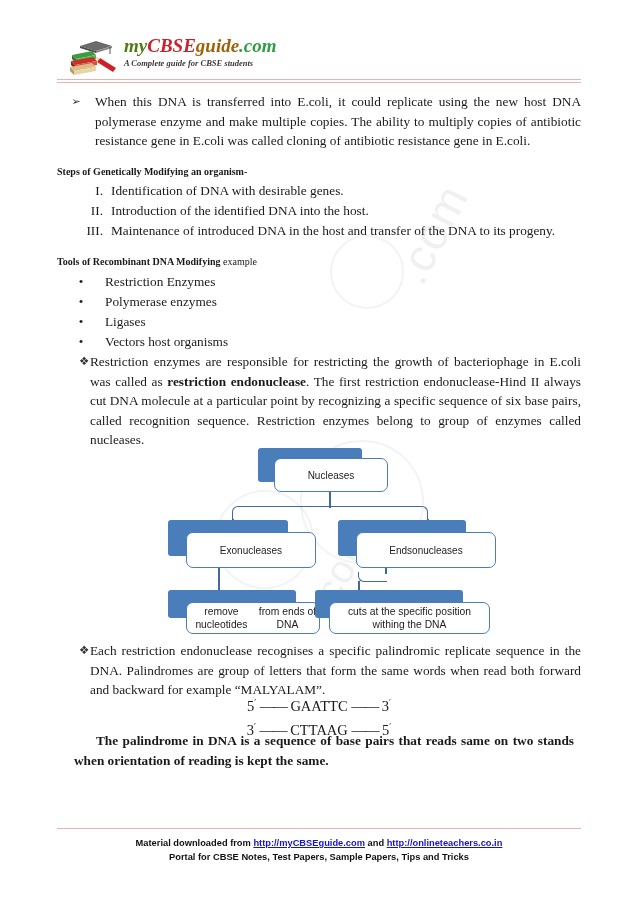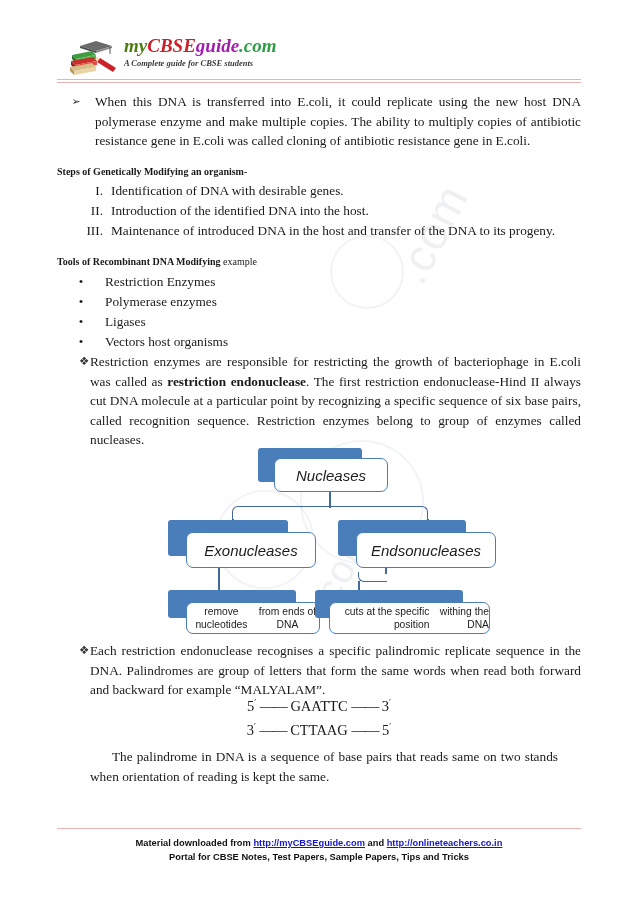--- a/index.html
+++ b/index.html
@@ -57,21 +57,21 @@
   .logo-line1 {
     font-family: "Liberation Serif", serif;
     font-style: italic;
     font-weight: bold;
     font-size: 19px;
     line-height: 20px;
     white-space: nowrap;
   }
   .logo-my { color: #4d7c0f; }
   .logo-cbse { color: #cc2128; }
-  .logo-guide { color: #a21caf; }
+  .logo-guide { color: #a16207; }
   .logo-dotcom { color: #2e9e44; }
   .logo-line2 {
     font-family: "Liberation Serif", serif;
     font-style: italic;
     font-weight: bold;
     font-size: 8.5px;
     color: #3a3a3a;
     margin-top: 2px;
     white-space: nowrap;
   }
@@ -88,21 +88,22 @@
   .content {
     position: absolute;
     left: 57px;
     top: 92px;
     width: 524px;
   }
   .para {
     font-size: 13.3px;
     line-height: 19.6px;
     text-align: justify;
-    margin: 16px;
+    margin: 0;
+    font-weight: bold;
   }
   .li-row {
     display: flex;
     align-items: flex-start;
   }
   .li-mark {
     flex: 0 0 auto;
     font-size: 12px;
     line-height: 19.6px;
     color: #333;
@@ -173,21 +174,21 @@
     border: 1.3px solid #4a7ebb;
     border-radius: 7px;
     box-sizing: border-box;
     display: flex;
     align-items: center;
     justify-content: center;
     text-align: center;
     font-family: "Liberation Sans", sans-serif;
     color: #1c1c1c;
   }
-  .card-lg { font-size: 15px; font-style: italic; }
+  .card-lg { font-size: 10px; }
   .card-sm { font-size: 10.3px; line-height: 13px; }
   .conn {
     position: absolute;
     border-color: #41699e;
     box-sizing: border-box;
   }
 
   
   .dna {
     position: absolute;
@@ -362,21 +363,21 @@
     <div class="node" style="left:8px; top:144px; width:152px; height:45px;">
       <div class="shadow" style="left:0; top:0; width:128px; height:28px;"></div>
       <div class="card card-sm" style="left:18px; top:12px; width:134px; height:32px; flex-direction:row;">
         <span>remove nucleotides</span>
         <span>from ends of DNA</span>
       </div>
     </div>
 
     <div class="node" style="left:155px; top:144px; width:175px; height:45px;">
       <div class="shadow" style="left:0; top:0; width:148px; height:28px;"></div>
-      <div class="card card-sm" style="left:14px; top:12px; width:161px; height:32px; text-align:right;">
+      <div class="card card-sm" style="left:14px; top:12px; width:161px; height:32px; flex-direction:column;">
         <span>cuts at the specific position</span>
         <span>withing the DNA</span>
       </div>
     </div>
   </div>
 
   <div style="position:absolute; left:57px; top:641px; width:524px;">
     <div class="li-row">
       <div class="li-mark dia-mark">❖</div>
       <div class="li-body">Each restriction endonuclease recognises a specific palindromic replicate sequence in the DNA. Palindromes are group of letters that form the same words when read both forward and backward for example “MALYALAM”.</div>

